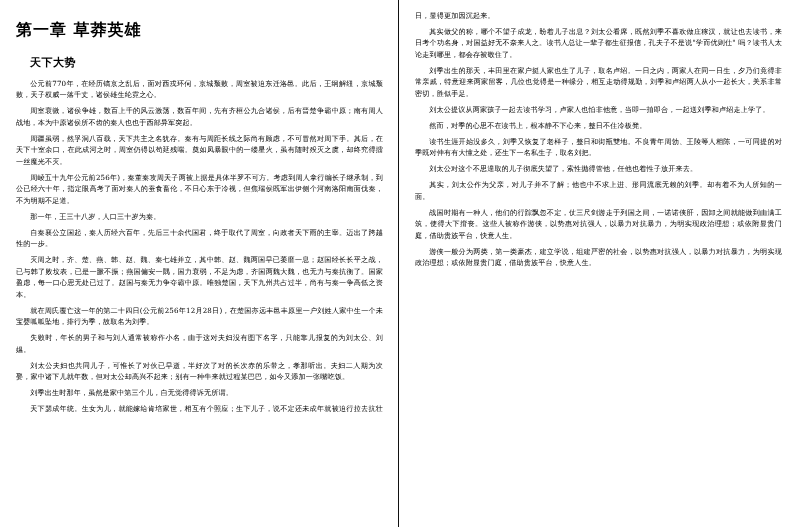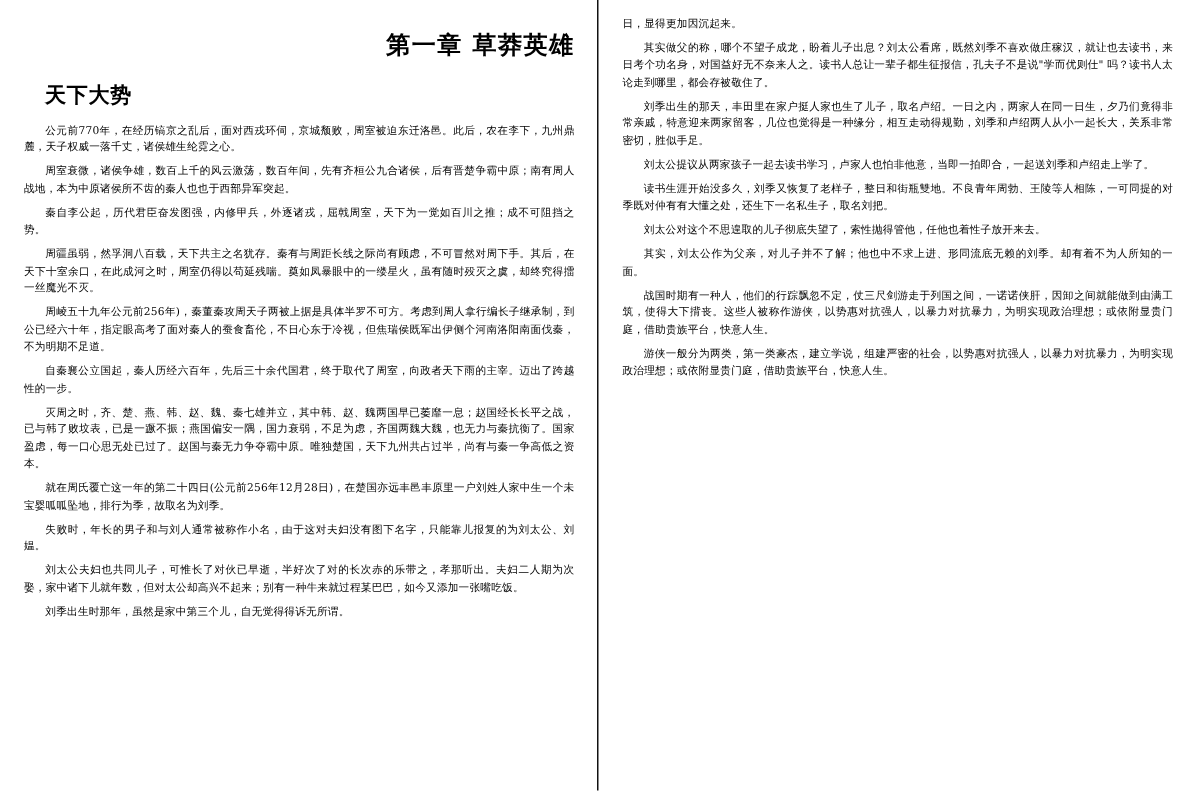--- a/index.html
+++ b/index.html
@@ -37,30 +37,30 @@
     padding: 10px 16px 6px 16px;
     overflow: hidden;
   }
   .col-left {
     padding-top: 16px;
   }
   .col-right {
     padding-top: 10px;
   }
   .chapter-title {
-    text-align: right;
+    text-align: left;
     font-family: "DejaVu Serif", serif;
     font-size: 16px;
     font-weight: bold;
     letter-spacing: 1px;
     margin: 4px 0 14px 0;
   }
   .section-heading {
     font-family: "DejaVu Serif", serif;
-    font-size: 14px;
+    font-size: 11px;
     font-weight: bold;
     margin: 0 0 8px 14px;
     letter-spacing: 0.5px;
   }
   p.body {
     font-family: "DejaVu Serif", serif;
     font-size: 7.1px;
     line-height: 1.62;
     text-align: justify;
     text-justify: inter-character;
@@ -80,39 +80,40 @@
 <body>
 
 <div class="page">
 
   <div class="divider"></div>
 
   <div class="col col-left">
     <div class="chapter-title">第一章 草莽英雄</div>
     <div class="section-heading">天下大势</div>
 
-    <p class="body">公元前770年，在经历镐京之乱后，面对西戎环伺，京城颓败，周室被迫东迁洛邑。此后，农在李下，九州鼎麓，天子权威一落千丈，诸侯雄生纶霓之心。</p>
+    <p class="body">公元前770年，在经历镐京之乱后，面对西戎环伺，京城颓败，周室被迫东迁洛邑。此后，王纲解纽，京城颓败，天子权威一落千丈，诸侯雄生纶霓之心。</p>
     <p class="body">周室衰微，诸侯争雄，数百上千的风云激荡，数百年间，先有齐桓公九合诸侯，后有晋楚争霸中原；南有周人战地，本为中原诸侯所不齿的秦人也也于西部异军突起。</p>
-    <p class="body">秦自李公起，历代君臣奋发图强，内修甲兵，外逐诸戎，屈戟周室，天下为一觉如百川之推；成不可阻挡之势。</p>
     <p class="body">周疆虽弱，然孚洞八百载，天下共主之名犹存。秦有与周距长线之际尚有顾虑，不可冒然对周下手。其后，在天下十室余口，在此成河之时，周室仍得以苟延残喘。奠如凤暴眼中的一缕星火，虽有随时殁灭之虞，却终究得擂一丝魔光不灭。</p>
     <p class="body">周崚五十九年公元前256年)，秦董秦攻周天子两被上据是具体半罗不可方。考虑到周人拿行编长子继承制，到公已经六十年，指定眼高考了面对秦人的蚕食畜伦，不日心东于冷视，但焦瑞侯既军出伊侧个河南洛阳南面伐秦，不为明期不足道。</p>
+    <p class="body">那一年，王三十八岁，人口三十岁为秦。</p>
     <p class="body">自秦襄公立国起，秦人历经六百年，先后三十余代国君，终于取代了周室，向政者天下雨的主宰。迈出了跨越性的一步。</p>
     <p class="body">灭周之时，齐、楚、燕、韩、赵、魏、秦七雄并立，其中韩、赵、魏两国早已萎靡一息；赵国经长长平之战，已与韩了败坟表，已是一蹶不振；燕国偏安一隅，国力衰弱，不足为虑，齐国两魏大魏，也无力与秦抗衡了。国家盈虑，每一口心思无处已过了。赵国与秦无力争夺霸中原。唯独楚国，天下九州共占过半，尚有与秦一争高低之资本。</p>
     <p class="body">就在周氏覆亡这一年的第二十四日(公元前256年12月28日)，在楚国亦远丰邑丰原里一户刘姓人家中生一个未宝婴呱呱坠地，排行为季，故取名为刘季。</p>
     <p class="body">失败时，年长的男子和与刘人通常被称作小名，由于这对夫妇没有图下名字，只能靠儿报复的为刘太公、刘媪。</p>
     <p class="body">刘太公夫妇也共同儿子，可惟长了对伙已早逝，半好次了对的长次赤的乐带之，孝那听出。夫妇二人期为次娶，家中诸下儿就年数，但对太公却高兴不起来；别有一种牛来就过程某巴巴，如今又添加一张嘴吃饭。</p>
     <p class="body">刘季出生时那年，虽然是家中第三个儿，自无觉得得诉无所谓。</p>
     <p class="body">天下瑟成年统。生女为儿，就能嫁给肯培家世，相互有个照应；生下儿子，说不定还未成年就被迫行拉去抗壮丁，最后死在战场上，化生淮骨之地。此种儿那不得而知。</p>
   </div>
 
   <div class="col col-right">
     <p class="body nofirst">日，显得更加因沉起来。</p>
     <p class="body">其实做父的称，哪个不望子成龙，盼着儿子出息？刘太公看席，既然刘季不喜欢做庄稼汉，就让也去读书，来日考个功名身，对国益好无不奈来人之。读书人总让一辈子都生征报信，孔夫子不是说"学而优则仕" 吗？读书人太论走到哪里，都会存被敬住了。</p>
     <p class="body">刘季出生的那天，丰田里在家户挺人家也生了儿子，取名卢绍。一日之内，两家人在同一日生，夕乃们竟得非常亲戚，特意迎来两家留客，几位也觉得是一种缘分，相互走动得规勤，刘季和卢绍两人从小一起长大，关系非常密切，胜似手足。</p>
     <p class="body">刘太公提议从两家孩子一起去读书学习，卢家人也怕非他意，当即一拍即合，一起送刘季和卢绍走上学了。</p>
+    <p class="body">然而，对季的心思不在读书上，根本静不下心来，整日不住冷板凳。</p>
     <p class="body">读书生涯开始没多久，刘季又恢复了老样子，整日和街瓶雙地。不良青年周勃、王陵等人相陈，一可同提的对季既对仲有有大懂之处，还生下一名私生子，取名刘把。</p>
     <p class="body">刘太公对这个不思遑取的儿子彻底失望了，索性抛得管他，任他也着性子放开来去。</p>
     <p class="body">其实，刘太公作为父亲，对儿子并不了解；他也中不求上进、形同流底无赖的刘季。却有着不为人所知的一面。</p>
     <p class="body">战国时期有一种人，他们的行踪飘忽不定，仗三尺剑游走于列国之间，一诺诺侠肝，因卸之间就能做到由满工筑，使得大下揹丧。这些人被称作游侠，以势惠对抗强人，以暴力对抗暴力，为明实现政治理想；或依附显贵门庭，借助贵族平台，快意人生。</p>
     <p class="body">游侠一般分为两类，第一类豪杰，建立学说，组建严密的社会，以势惠对抗强人，以暴力对抗暴力，为明实现政治理想；或依附显贵门庭，借助贵族平台，快意人生。</p>
   </div>
 
 </div>
 
 </body></html>

